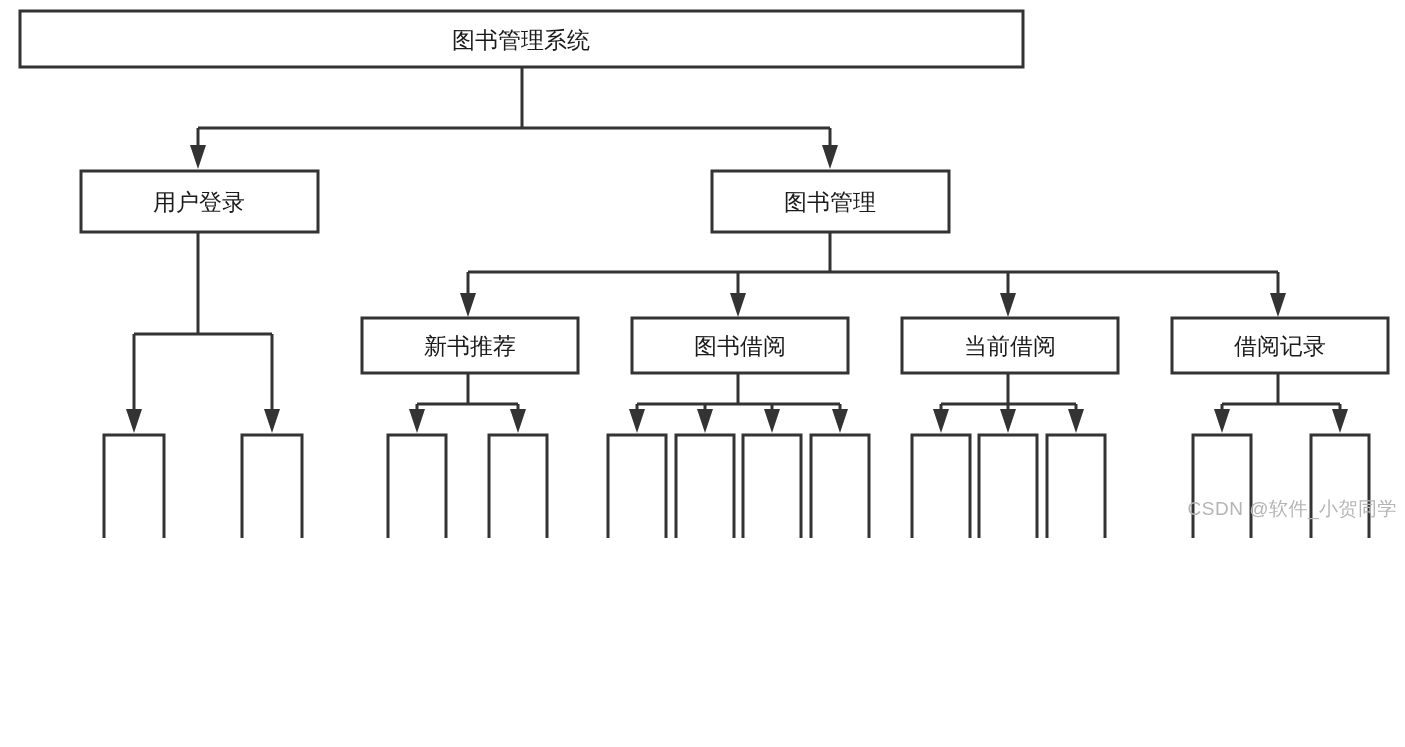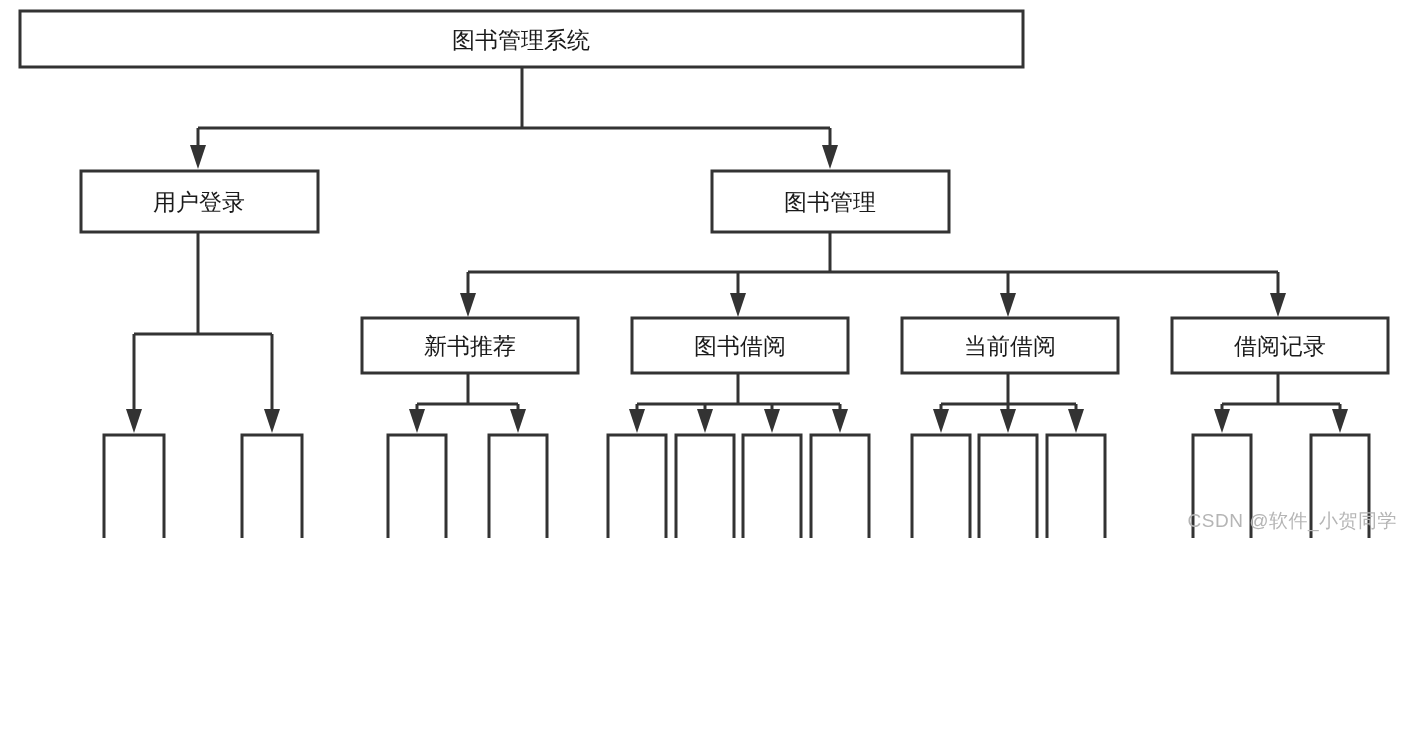--- a/index.html
+++ b/index.html
@@ -55,21 +55,21 @@
     font-size: 23px;
     line-height: 1.18;
     color: #1a1a1a;
     letter-spacing: 2px;
     pointer-events: none;
     user-select: none;
   }
   #watermark {
     position: absolute;
     right: 8px;
-    bottom: 4px;
+    bottom: 16px;
     font-family: "Liberation Sans", "DejaVu Sans", sans-serif;
     font-size: 19px;
     color: #b5b5b5;
     letter-spacing: 0.5px;
     white-space: nowrap;
   }
 </style>
 </head>
 <body>
 

